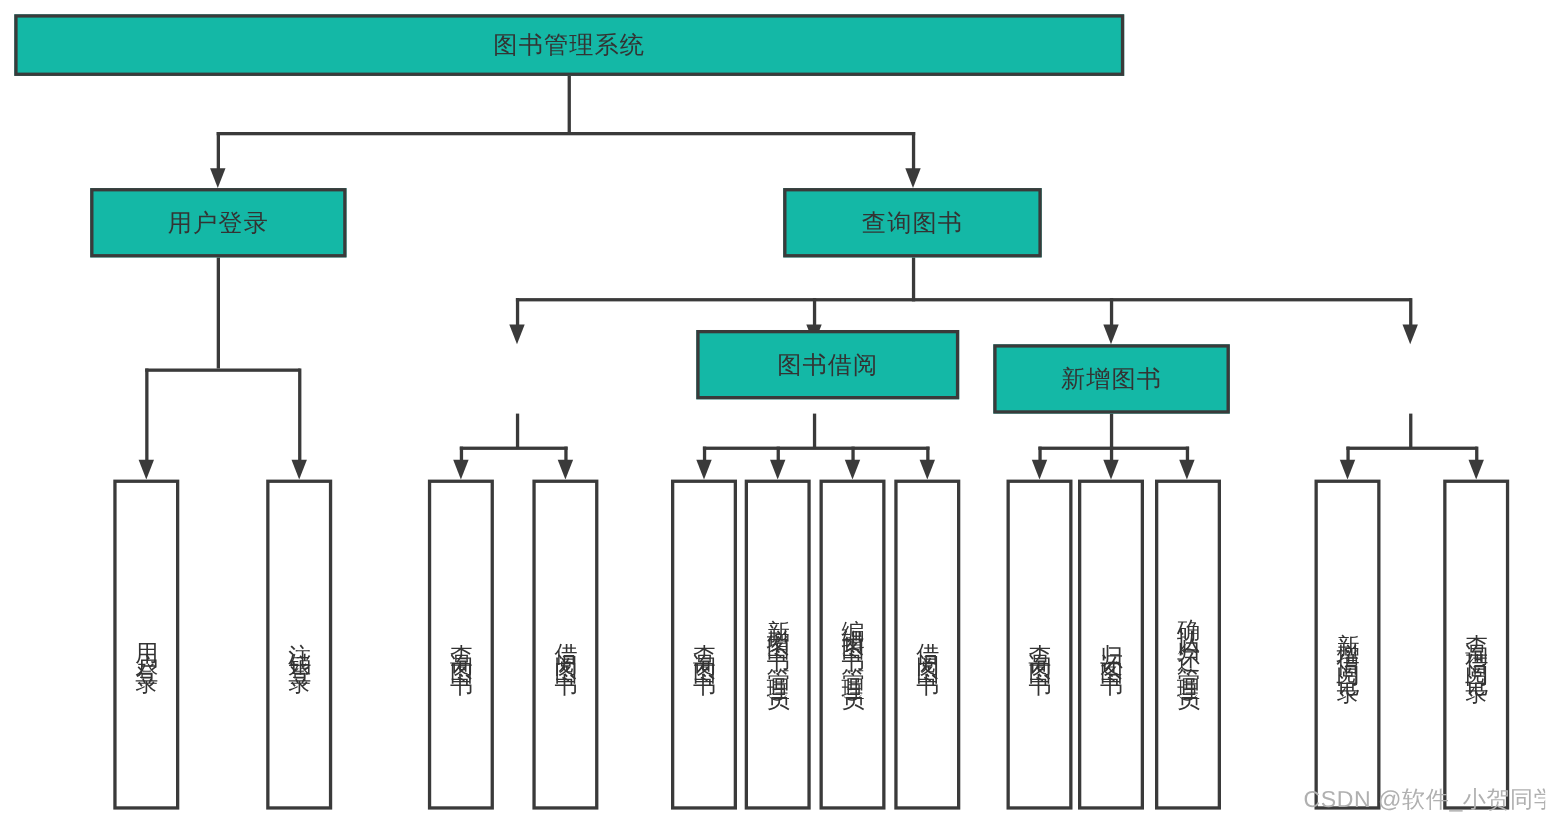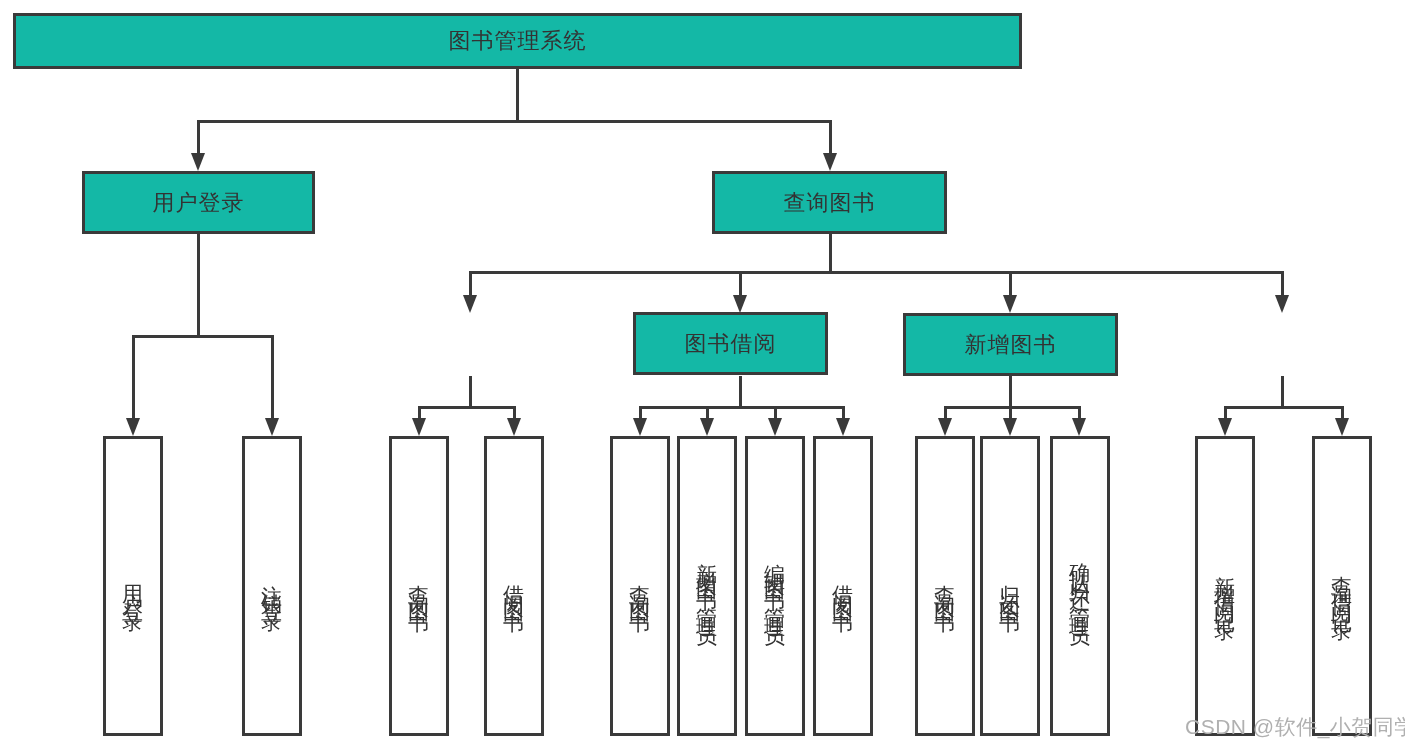--- a/index.html
+++ b/index.html
@@ -91,21 +91,21 @@
   <div class="hline" style="left:469px;top:271px;width:814px;"></div>
   <div class="vline" style="left:469px;top:271px;height:27px;"></div>
   <div class="arrow" style="left:463px;top:295px;"></div>
   <div class="vline" style="left:739px;top:271px;height:27px;"></div>
   <div class="arrow" style="left:733px;top:295px;"></div>
   <div class="vline" style="left:1009px;top:271px;height:27px;"></div>
   <div class="arrow" style="left:1003px;top:295px;"></div>
   <div class="vline" style="left:1281px;top:271px;height:27px;"></div>
   <div class="arrow" style="left:1275px;top:295px;"></div>
 
-  <div class="box" style="left:633px;top:312px;width:195px;height:63px;">
+  <div class="box" style="left:633px;top:300px;width:239px;height:63px;">
     <span>图书借阅</span>
   </div>
   <div class="box" style="left:903px;top:313px;width:215px;height:63px;">
     <span>新增图书</span>
   </div>
 
   <div class="vline" style="left:469px;top:376px;height:32px;"></div>
   <div class="hline" style="left:418px;top:406px;width:98px;"></div>
   <div class="vline" style="left:418px;top:406px;height:15px;"></div>
   <div class="arrow" style="left:412px;top:418px;"></div>

